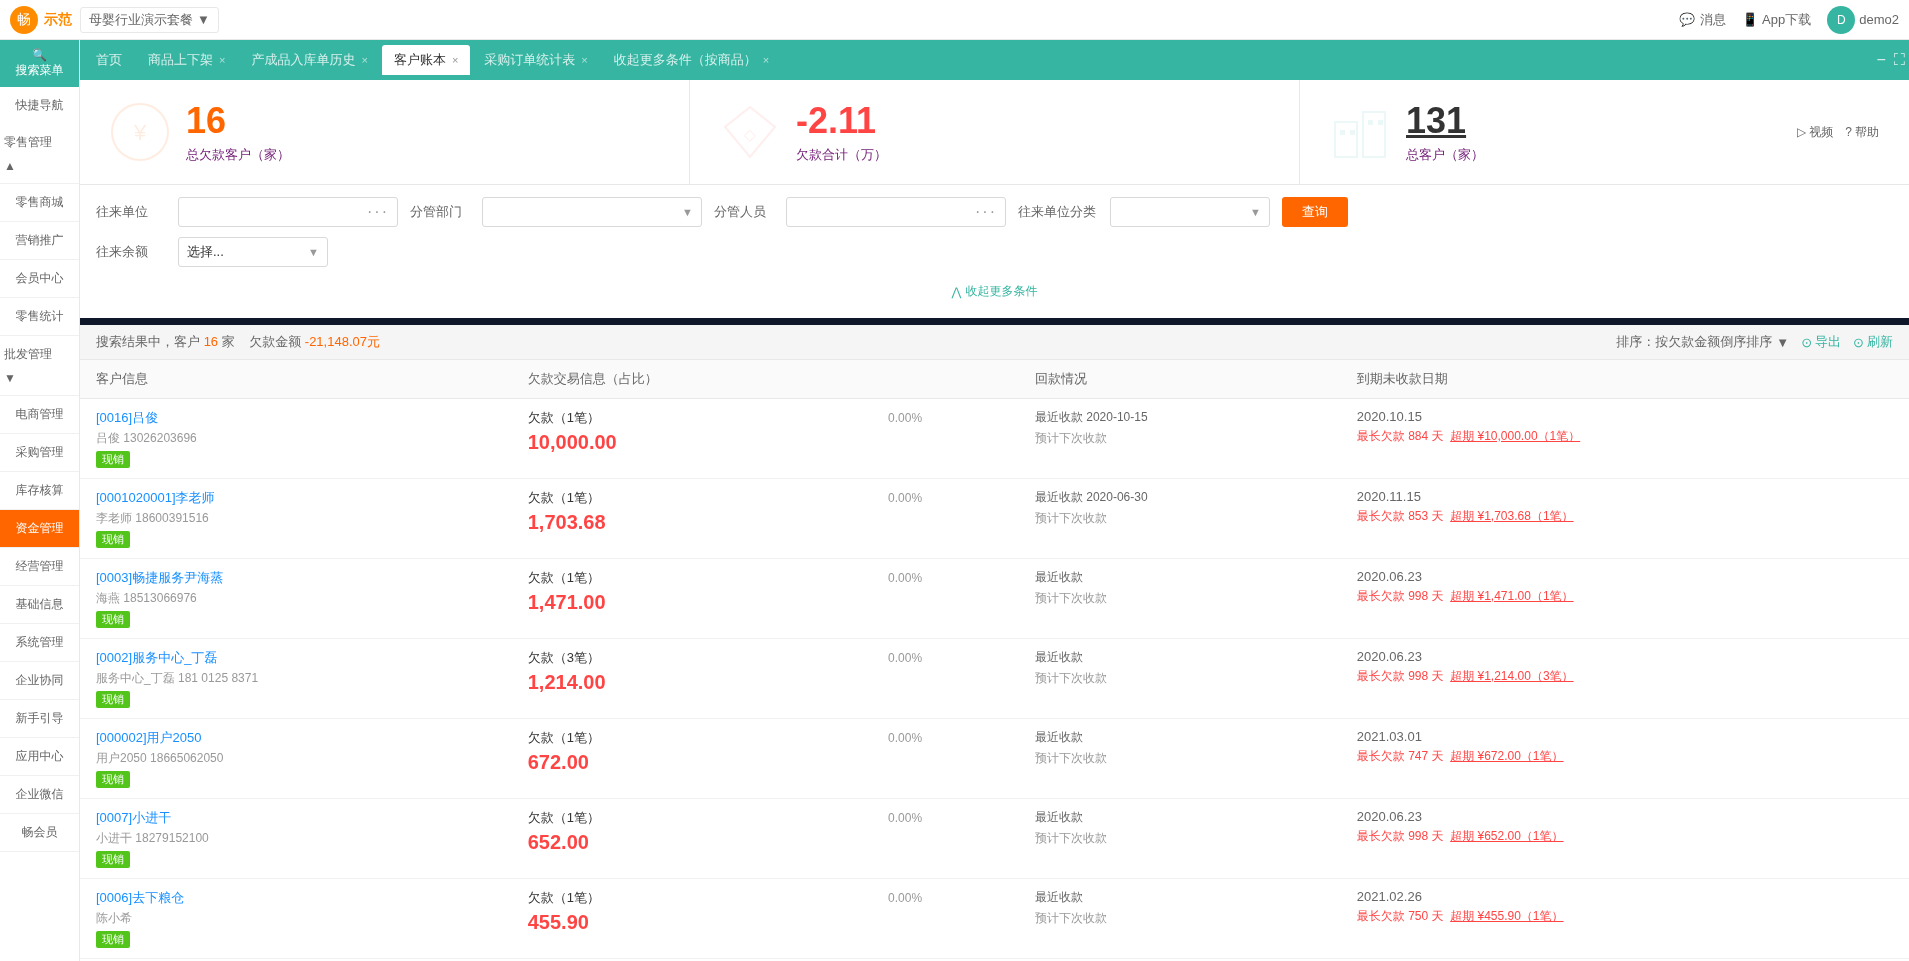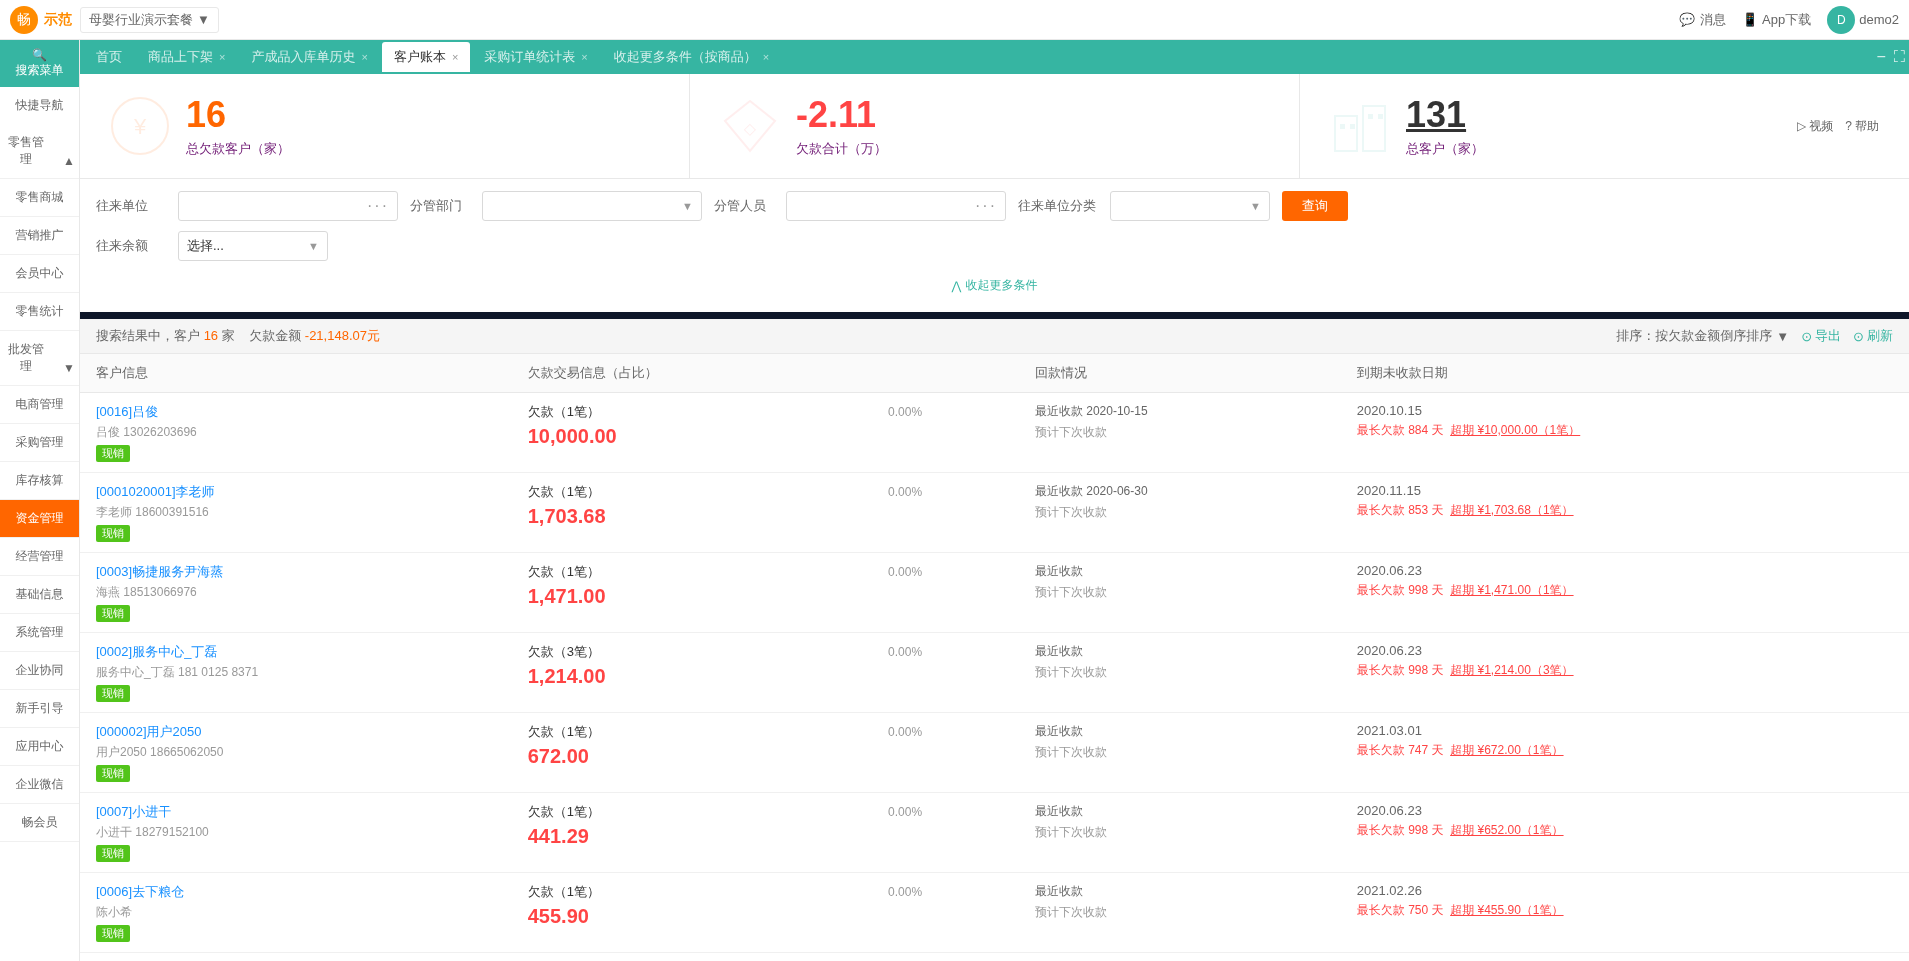--- a/index.html
+++ b/index.html
@@ -17,28 +17,28 @@
     .avatar { width: 28px; height: 28px; border-radius: 50%; background: #36b5a2; display: flex; align-items: center; justify-content: center; color: white; font-size: 12px; }
 
     
     .app-layout { display: flex; height: calc(100vh - 40px); }
     
     
     .sidebar { width: 80px; background: #fff; border-right: 1px solid #e8e8e8; display: flex; flex-direction: column; overflow-y: auto; }
     .sidebar-search { padding: 8px 4px; text-align: center; background: #36b5a2; color: white; font-size: 12px; cursor: pointer; }
     .sidebar-nav-item { padding: 10px 4px; text-align: center; font-size: 12px; color: #666; cursor: pointer; border-bottom: 1px solid #f0f0f0; }
     .sidebar-nav-item.active { background: #ff6600; color: white; }
-    .sidebar-nav-item.has-arrow { display: flex; align-items: flex-end; justify-content: center; gap: 15px; }
+    .sidebar-nav-item.has-arrow { display: flex; align-items: flex-start; justify-content: center; gap: 8px; flex-direction: column; }
     .sidebar-quick { padding: 10px 4px; text-align: center; font-size: 12px; color: #666; cursor: pointer; }
 
     
     .content-area { flex: 1; display: flex; flex-direction: column; overflow: hidden; }
     
     
-    .tab-bar { height: 34px; background: #36b5a2; display: flex; align-items: center; padding: 0 4px; gap: 2px; }
+    .tab-bar { height: 40px; background: #36b5a2; display: flex; align-items: center; padding: 0 4px; gap: 2px; }
     .tab { height: 30px; padding: 0 12px; display: flex; align-items: center; gap: 6px; font-size: 13px; cursor: pointer; border-radius: 3px 3px 0 0; color: rgba(255,255,255,0.8); }
     .tab.active { background: #fff; color: #333; }
     .tab-close { font-size: 11px; color: rgba(255,255,255,0.6); cursor: pointer; }
     .tab.active .tab-close { color: #999; }
     .tab-bar-right { margin-left: auto; display: flex; align-items: center; gap: 8px; }
     .tab-bar-btn { color: rgba(255,255,255,0.8); cursor: pointer; font-size: 16px; }
 
     
     .main-content { flex: 1; overflow-y: auto; padding: 0; background: #f5f5f5; }
     
@@ -476,21 +476,21 @@
     </td>
   </tr>
               <tr>
     <td>
       <div><span class="customer-name">[0007]小进干</span></div>
       <div class="customer-sub">小进干  18279152100</div>
       <span class="tag-green">现销</span>
     </td>
     <td>
       <div class="debt-count">欠款（1笔）</div>
-      <div class="debt-amount">441.29</div>
+      <div class="debt-amount">652.00</div>
     </td>
     <td>
       <div class="debt-ratio">0.00%</div>
     </td>
     <td>
       <div class="recover-date">最近收款</div>
       <div class="recover-plan">预计下次收款</div>
     </td>
     <td>
       <div class="overdue-date">2020.06.23</div>

